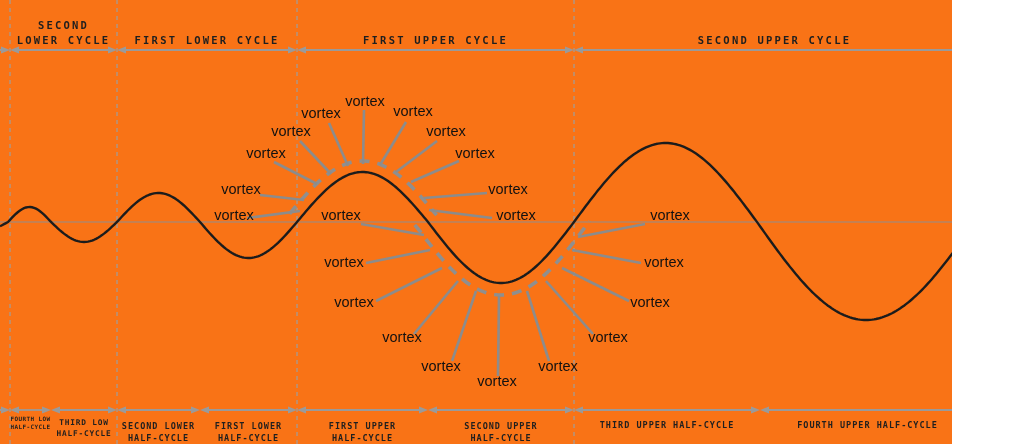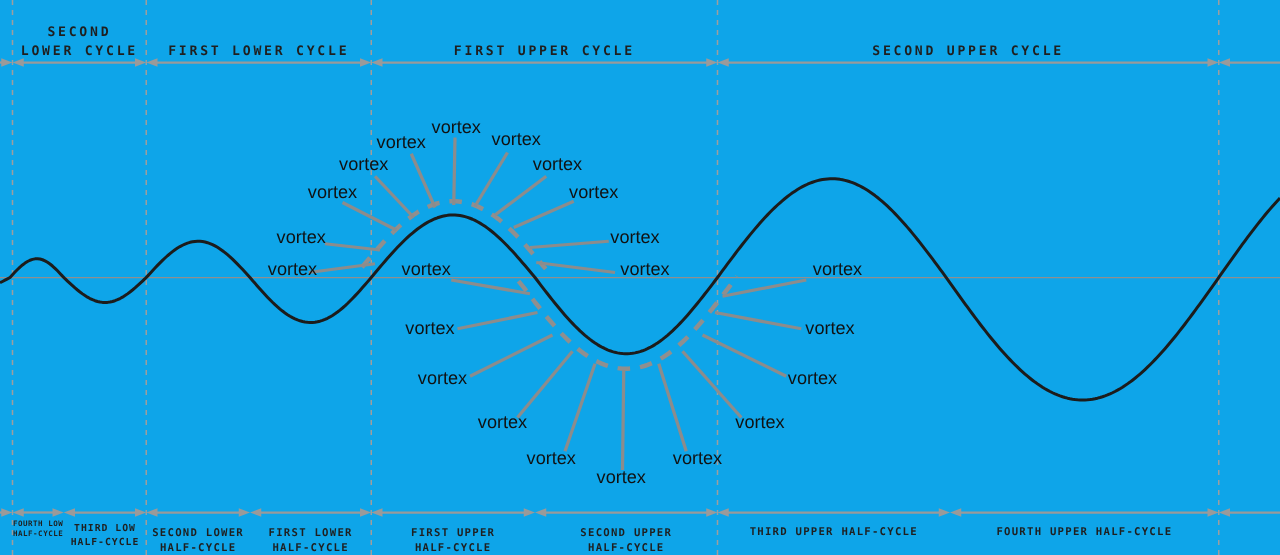--- a/index.html
+++ b/index.html
@@ -1,16 +1,16 @@
 <!DOCTYPE html>
 <html><head>
 <meta charset="utf-8">
 <style>
   html,body{margin:0;padding:0;background:#fff;}
-  .stage{position:relative;width:1024px;height:444px;background:#0ea5e9;overflow:hidden;
+  .stage{position:relative;width:952px;height:444px;background:#f97316;overflow:hidden;
          font-family:"Liberation Sans",sans-serif;}
   svg text{user-select:none;}
 </style>
 </head>
 <body>
 
 <div class="stage">
   <svg id="diagram" width="1024" height="444" viewBox="0 0 1024 444" xmlns="http://www.w3.org/2000/svg">
       <line x1="10" y1="0" x2="10" y2="444" stroke="#9e9e9e" stroke-width="1.2" stroke-dasharray="4 4"></line>
       <line x1="117" y1="0" x2="117" y2="444" stroke="#9e9e9e" stroke-width="1.2" stroke-dasharray="4 4"></line>

